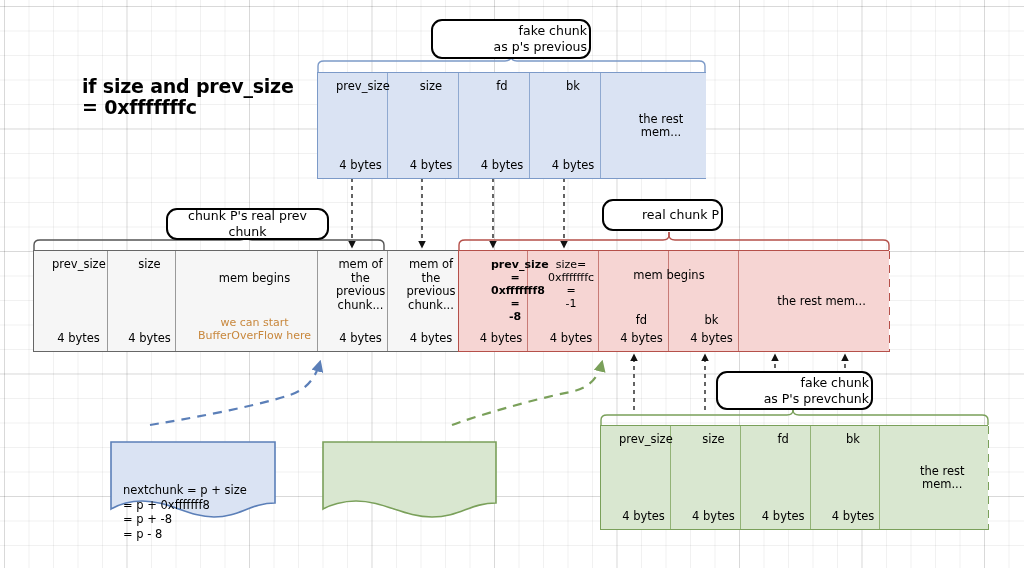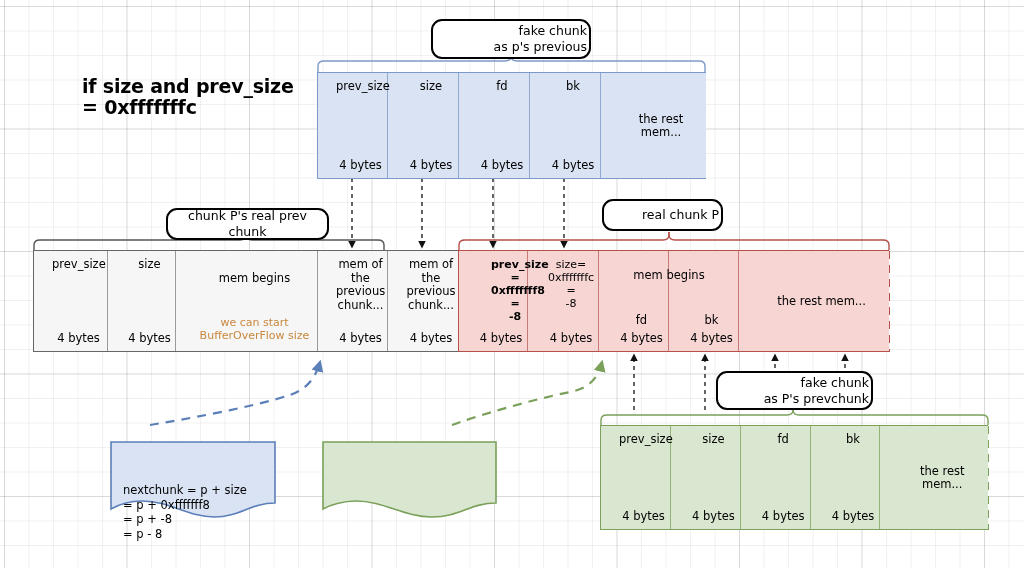--- a/index.html
+++ b/index.html
@@ -195,21 +195,21 @@
     <span class="lbl">prev_size</span>
     <span class="byt">4 bytes</span>
   </div>
   <div class="cell" style="width:68px;">
     <span class="lbl">size</span>
     <span class="byt">4 bytes</span>
   </div>
   <div class="cell" style="width:142px;justify-content:flex-start;">
     <span class="lbl" style="margin-top:14px;">mem begins</span>
     <span class="boftext" style="margin-top:30px;white-space:pre-line;">we can start
-BufferOverFlow size</span>
+BufferOverFlow here</span>
   </div>
   <div class="cell" style="width:70px;">
     <span class="lbl">mem of the previous chunk...</span>
     <span class="byt">4 bytes</span>
   </div>
   <div class="cell" style="width:70px;">
     <span class="lbl">mem of the previous chunk...</span>
     <span class="byt">4 bytes</span>
   </div>
 </div>
@@ -217,21 +217,21 @@
 <div class="chunkrow red" style="left:458px;top:250px;width:431px;height:102px;border-right:none;">
   <div class="cell" style="width:69px;">
     <span class="lbl" style="white-space:pre-line;font-weight:bold;font-size:11px;line-height:13px;margin-left:28px;">prev_size =
 0xfffffff8 =
 -8</span>
     <span class="byt">4 bytes</span>
   </div>
   <div class="cell" style="width:71px;">
     <span class="lbl" style="white-space:pre-line;font-size:11px;line-height:13px;">size=
 0xfffffffc =
--8</span>
+-1</span>
     <span class="byt">4 bytes</span>
   </div>
   <div class="cell" style="width:70px;justify-content:flex-end;">
     <span class="lbl" style="margin-bottom:4px;">fd</span>
     <span class="byt">4 bytes</span>
   </div>
   <div class="cell" style="width:70px;justify-content:flex-end;">
     <span class="lbl" style="margin-bottom:4px;">bk</span>
     <span class="byt">4 bytes</span>
   </div>

